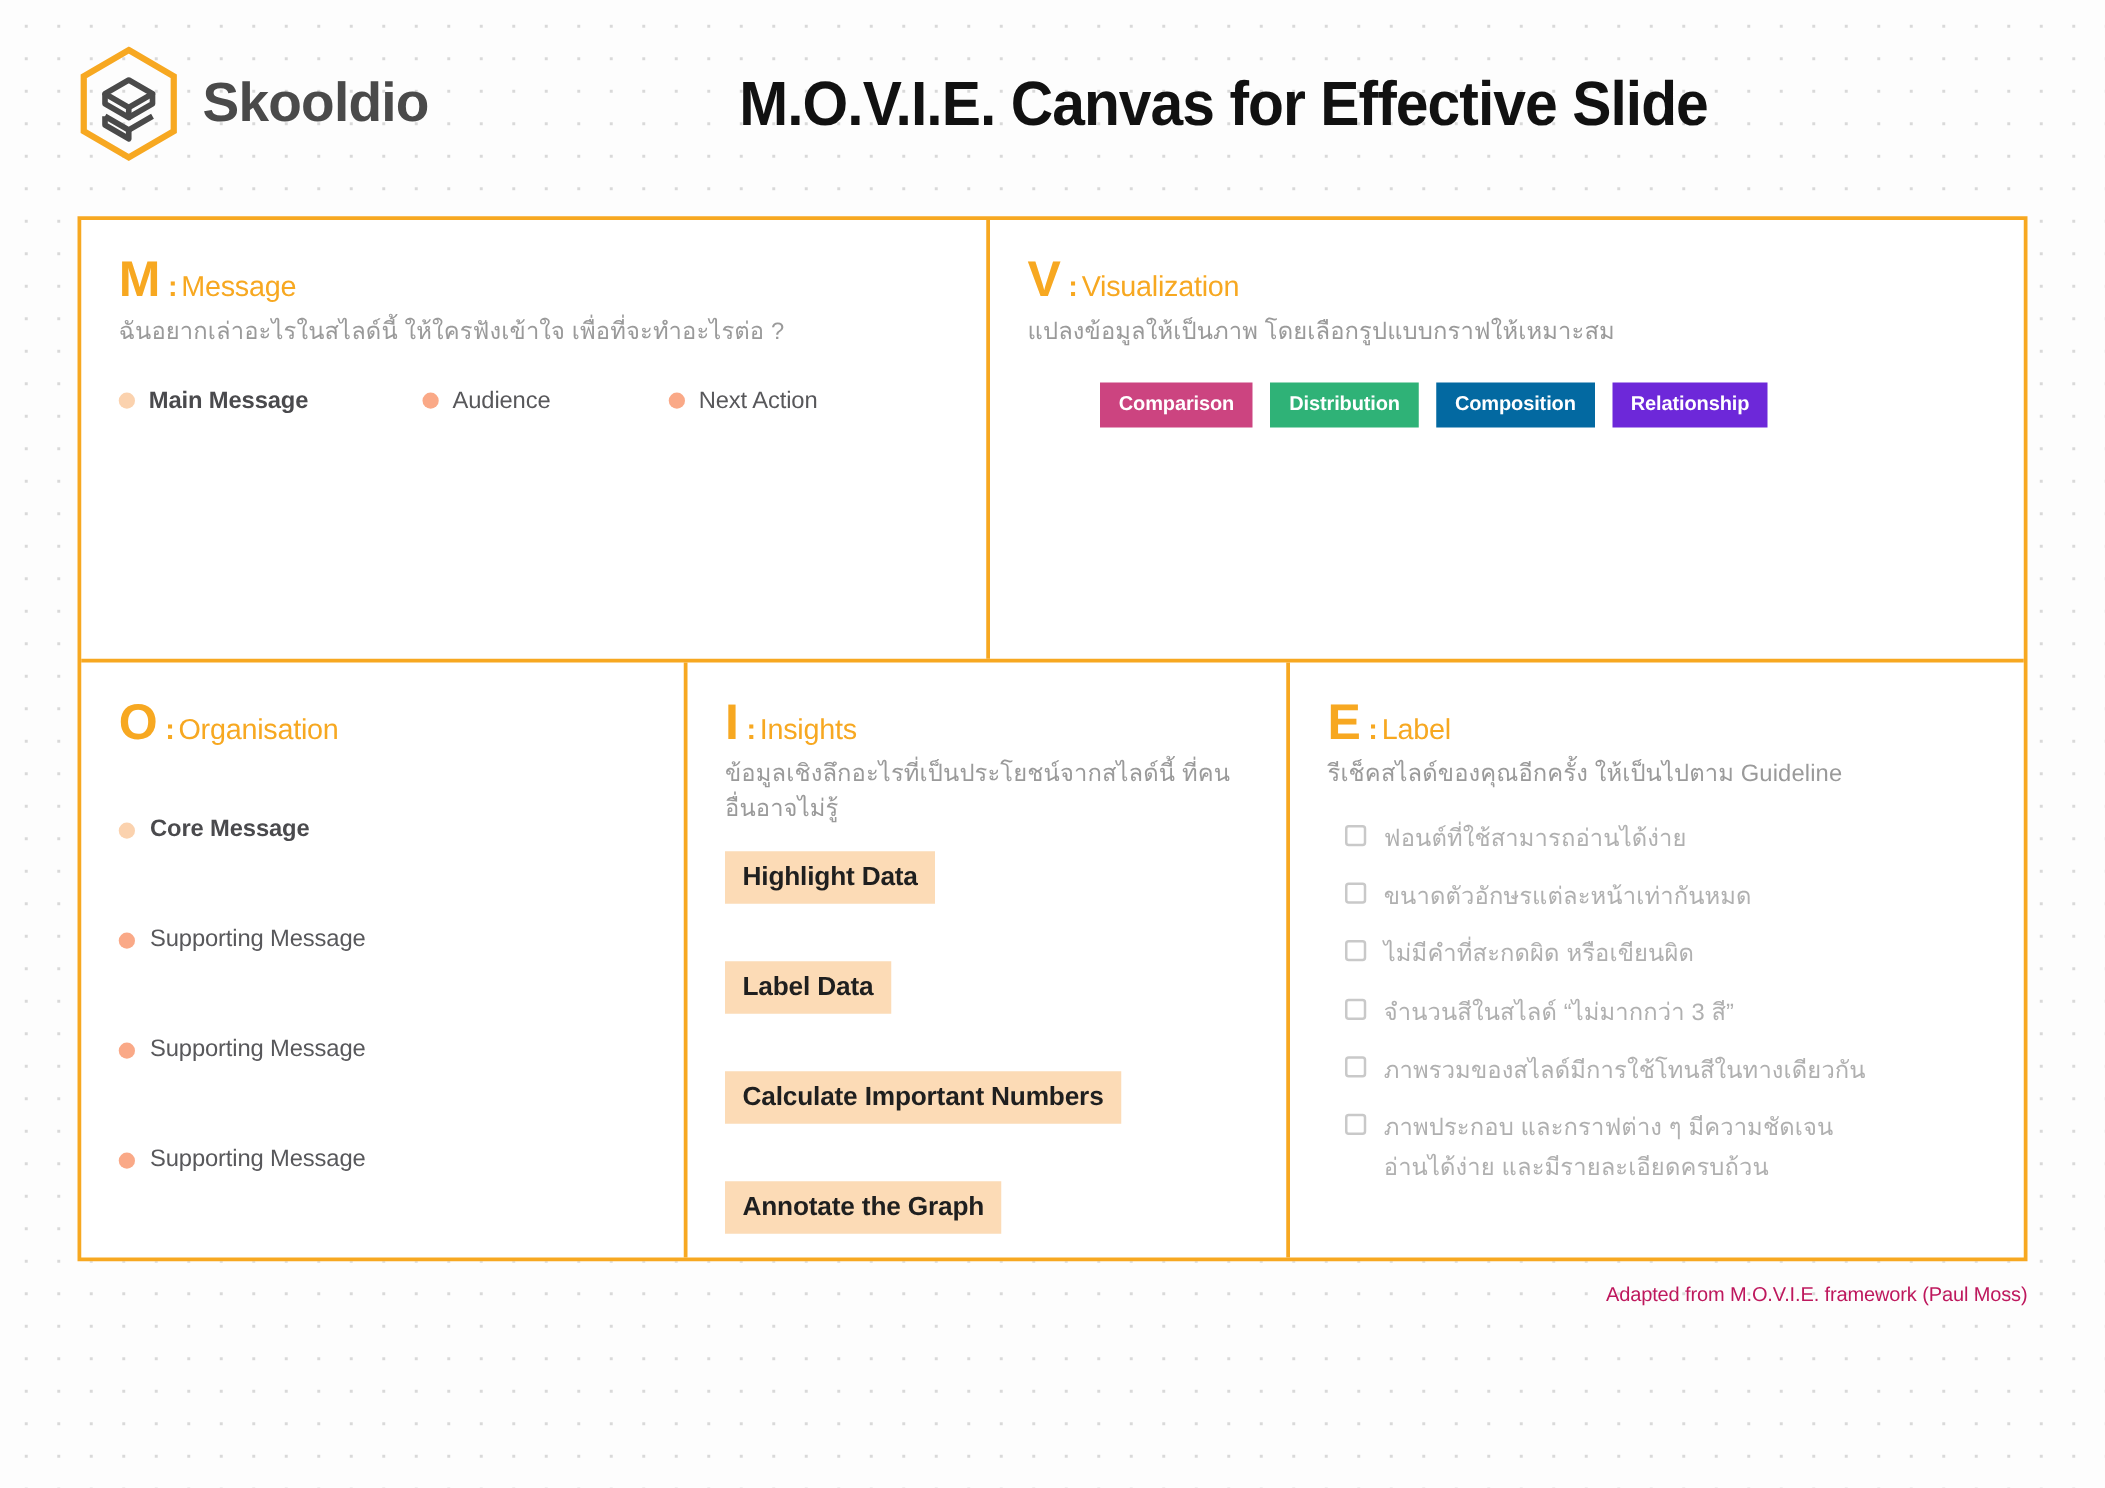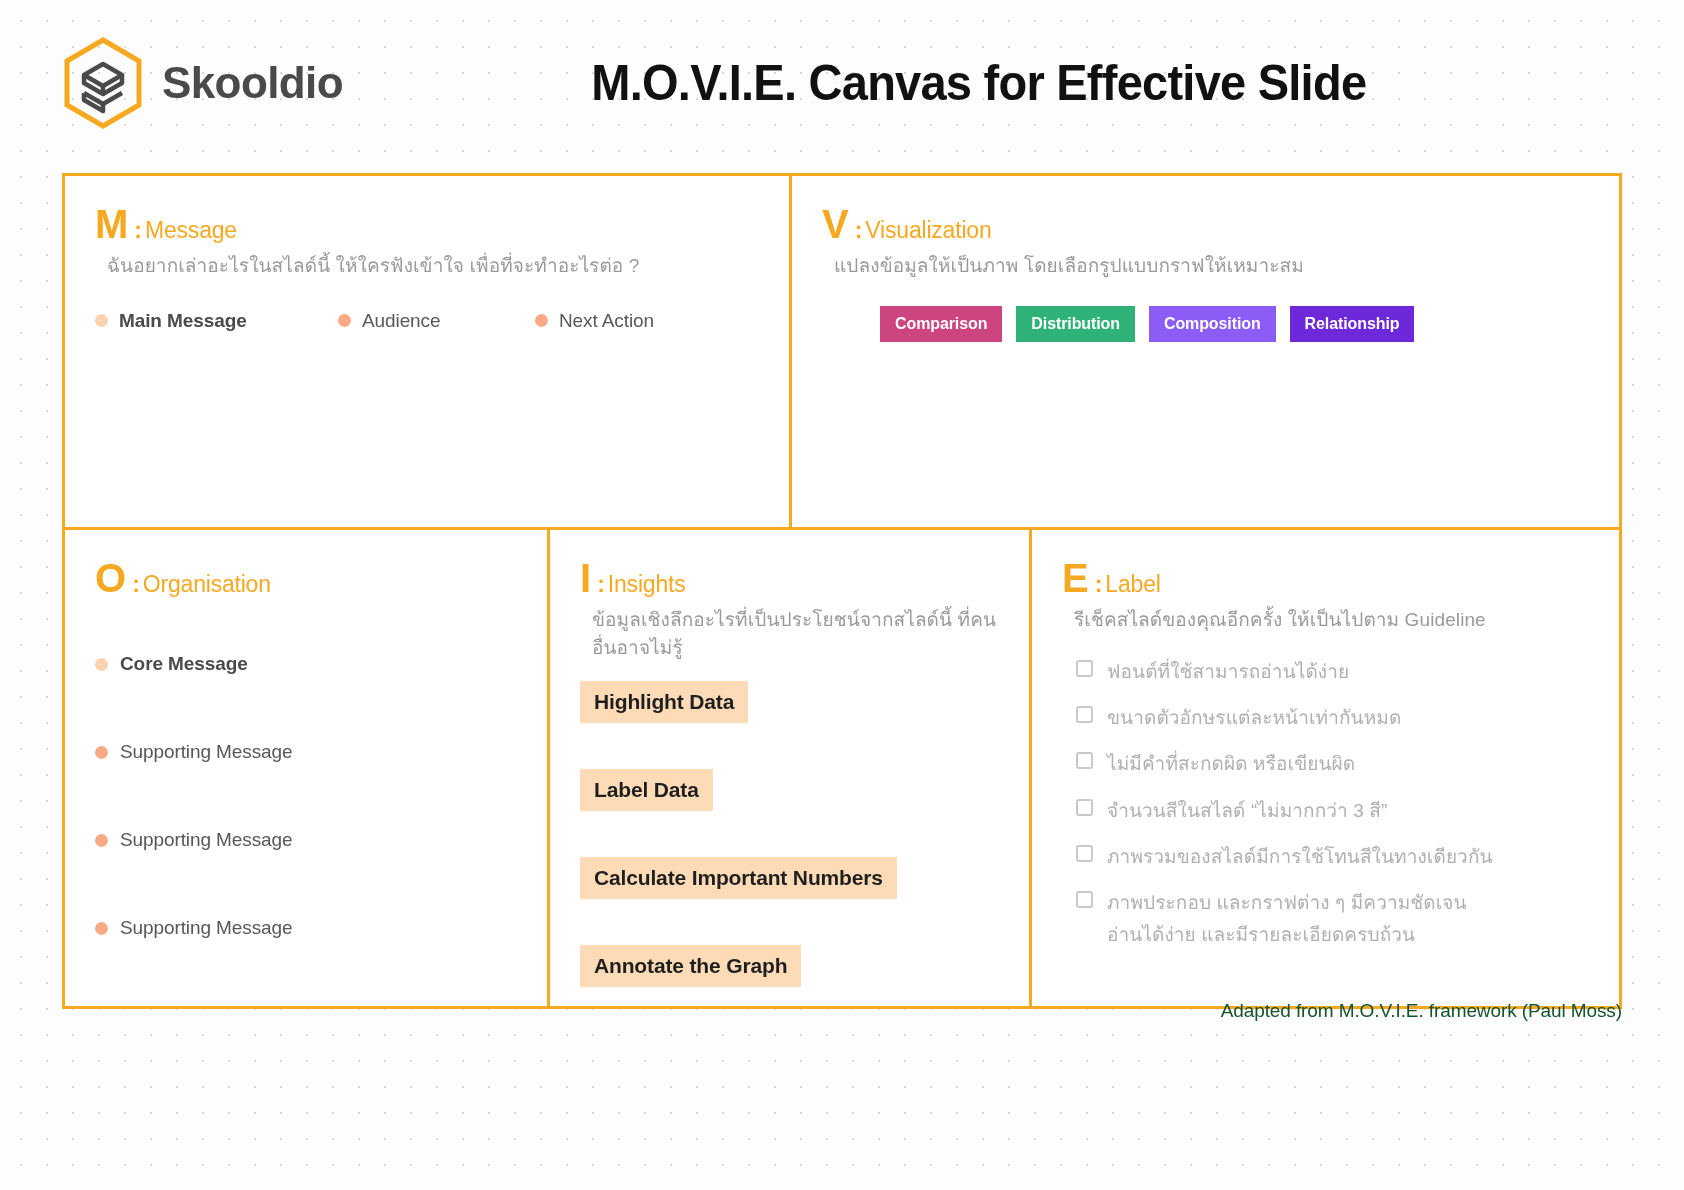--- a/index.html
+++ b/index.html
@@ -102,21 +102,20 @@
     color: #F7A821;
     line-height: 1;
     letter-spacing: -0.2px;
   }
   .sec-sub {
     font-size: 19px;
     color: #9a9a9a;
     line-height: 1.45;
     margin-top: 8px;
     letter-spacing: 0.1px;
-    margin-left: 12px;
   }
 
   
   .bullet-row {
     display: flex;
     align-items: center;
     margin-top: 30px;
     gap: 0;
   }
   .bullet-item {
@@ -197,23 +196,23 @@
     font-size: 19px;
     color: #b0b0b0;
     line-height: 1.65;
     letter-spacing: 0.1px;
   }
 
   
   .footer {
     position: absolute;
     right: 62px;
-    top: 1000px;
-    font-size: 19px;
-    color: #14532d;
+    top: 1028px;
+    font-size: 16px;
+    color: #be185d;
     letter-spacing: -0.1px;
   }
 </style>
 </head>
 <body>
 
 <div class="header">
   <div class="brand">
     <span class="brand-logo">
       <svg viewBox="0 0 82 92" width="82" height="92" aria-hidden="true">
@@ -262,21 +261,21 @@
       <div class="sec-head">
         <span class="sec-letter">V</span>
         <span class="sec-colon">:</span>
         <span class="sec-name">Visualization</span>
       </div>
       <div class="sec-sub">แปลงข้อมูลให้เป็นภาพ โดยเลือกรูปแบบกราฟให้เหมาะสม</div>
 
       <div class="viz-tags">
         <span class="viz-tag" style="background:#CC4480">Comparison</span>
         <span class="viz-tag" style="background:#2FB277">Distribution</span>
-        <span class="viz-tag" style="background:#8b5cf6">Composition</span>
+        <span class="viz-tag" style="background:#0369a1">Composition</span>
         <span class="viz-tag" style="background:#6d28d9">Relationship</span>
       </div>
     </div>
   </div>
 
   <div class="row row-bottom">
 
     <div class="cell cell-o">
       <div class="sec-head">
         <span class="sec-letter">O</span>

